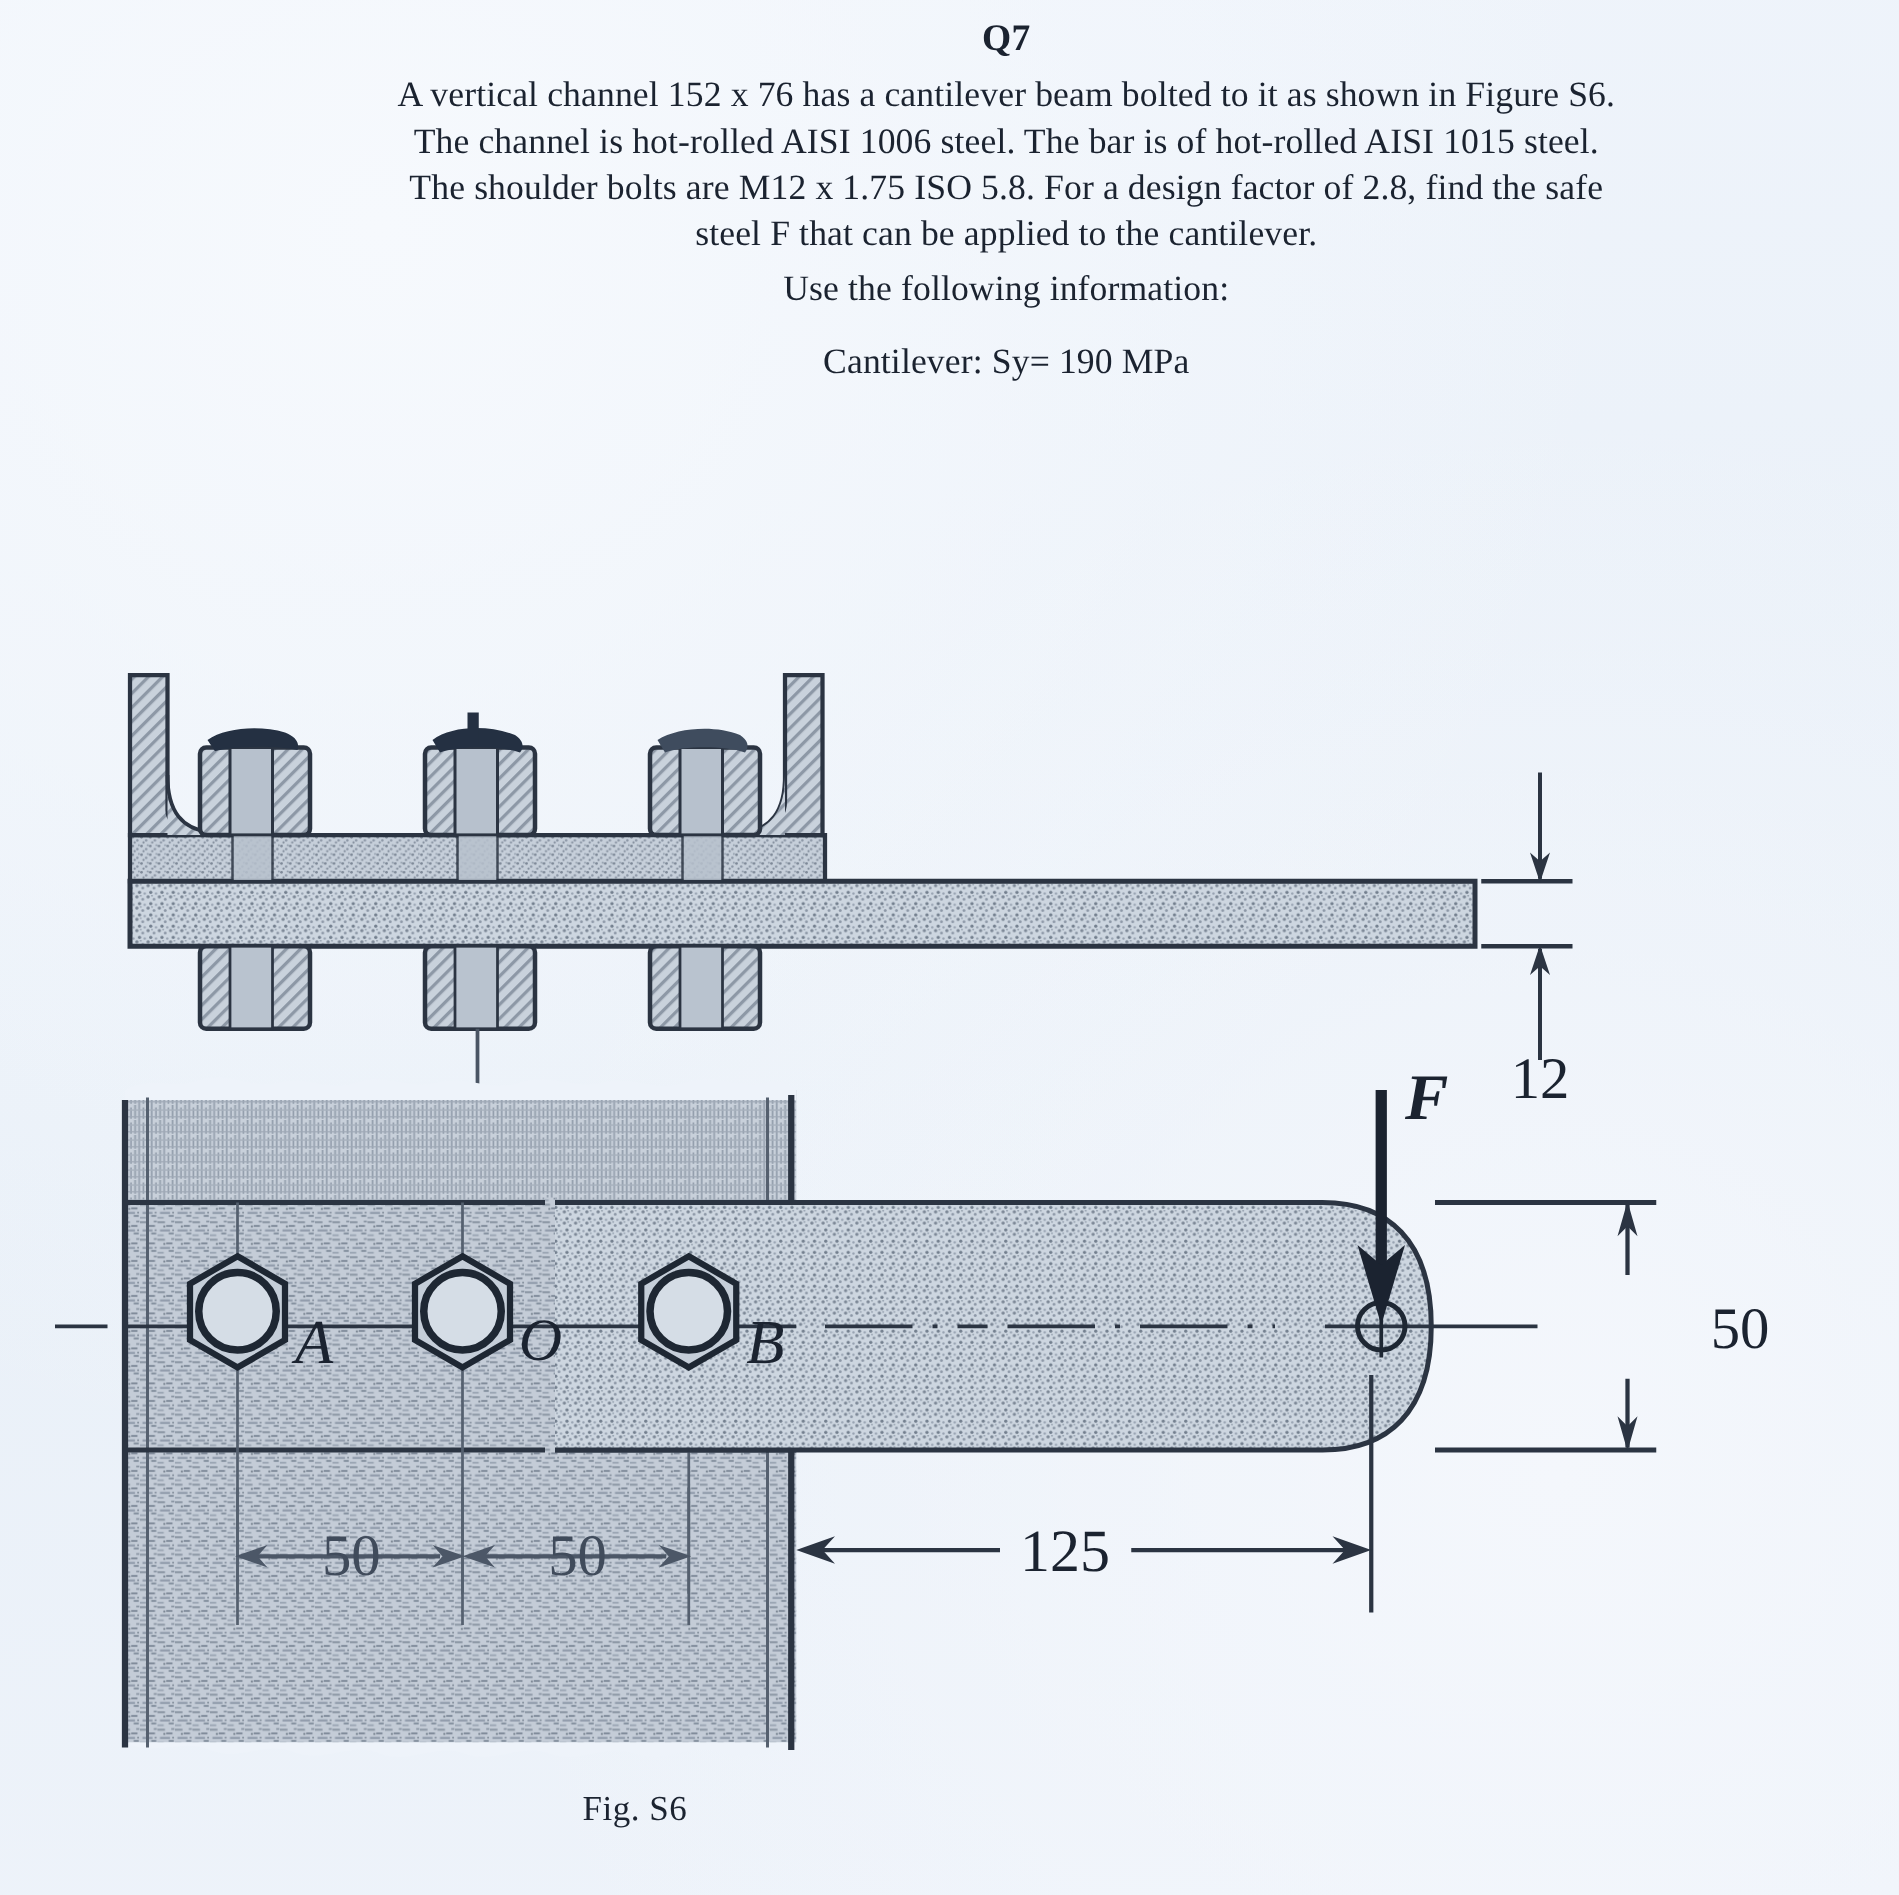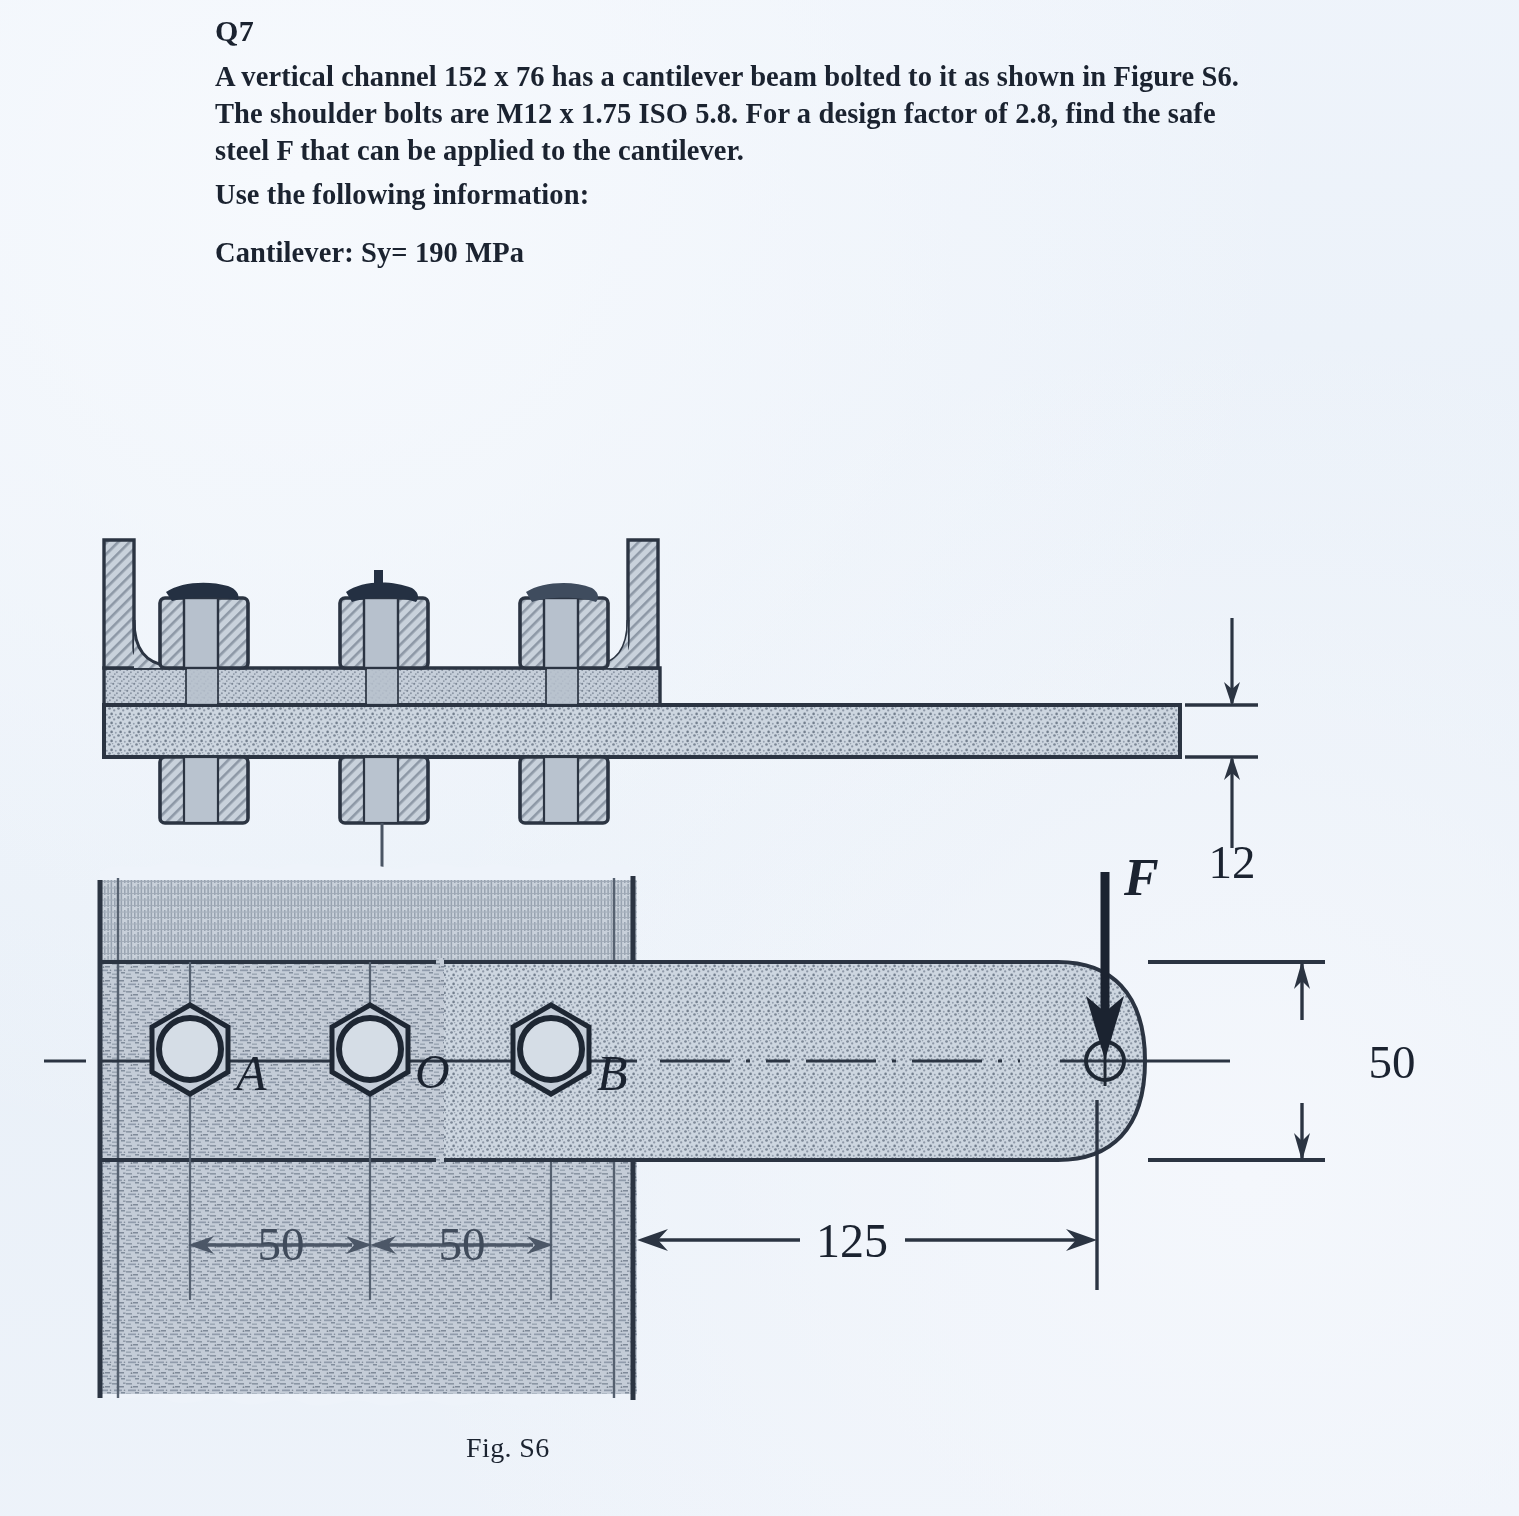--- a/index.html
+++ b/index.html
@@ -24,34 +24,34 @@
       radial-gradient(circle at 82% 78%, #f4f7fc 0%, rgba(244,247,252,0) 50%),
       linear-gradient(175deg, #eff4fb 0%, #e9f0f8 55%, #eef3fa 100%);
   }
 
   
   .prose {
     position: absolute;
     left: 215px;
     top: 16px;
     width: 1180px;
+    text-align: center;
   }
   .q-head {
     font-weight: bold;
     font-size: 30px;
     line-height: 1.0;
     letter-spacing: 0.3px;
     margin: 0 0 12px 0;
   }
   .p-line {
     font-size: 28.5px;
     line-height: 37px;
     letter-spacing: 0.1px;
     white-space: nowrap;
-    font-weight: bold;
   }
   .gap-sm { height: 7px; }
 
   
   #figure {
     position: absolute;
     left: 0;
     top: 500px;
     width: 1519px;
     height: 1016px;
@@ -67,20 +67,21 @@
   }
 </style>
 </head>
 <body>
 
 <div id="page"></div>
 
 <div class="prose">
   <div class="q-head">Q7</div>
   <div class="p-line">A vertical channel 152 x 76 has a cantilever beam bolted to it as shown in Figure S6.</div>
+  <div class="p-line">The channel is hot-rolled AISI 1006 steel. The bar is of hot-rolled AISI 1015 steel.</div>
   <div class="p-line">The shoulder bolts are M12 x 1.75 ISO 5.8. For a design factor of 2.8, find the safe</div>
   <div class="p-line">steel F that can be applied to the cantilever.</div>
   <div class="gap-sm"></div>
   <div class="p-line">Use the following information:</div>
   <div class="gap-sm"></div>
   <div class="gap-sm"></div>
   <div class="gap-sm"></div>
   <div class="p-line">Cantilever: Sy= 190 MPa</div>
 </div>
 

